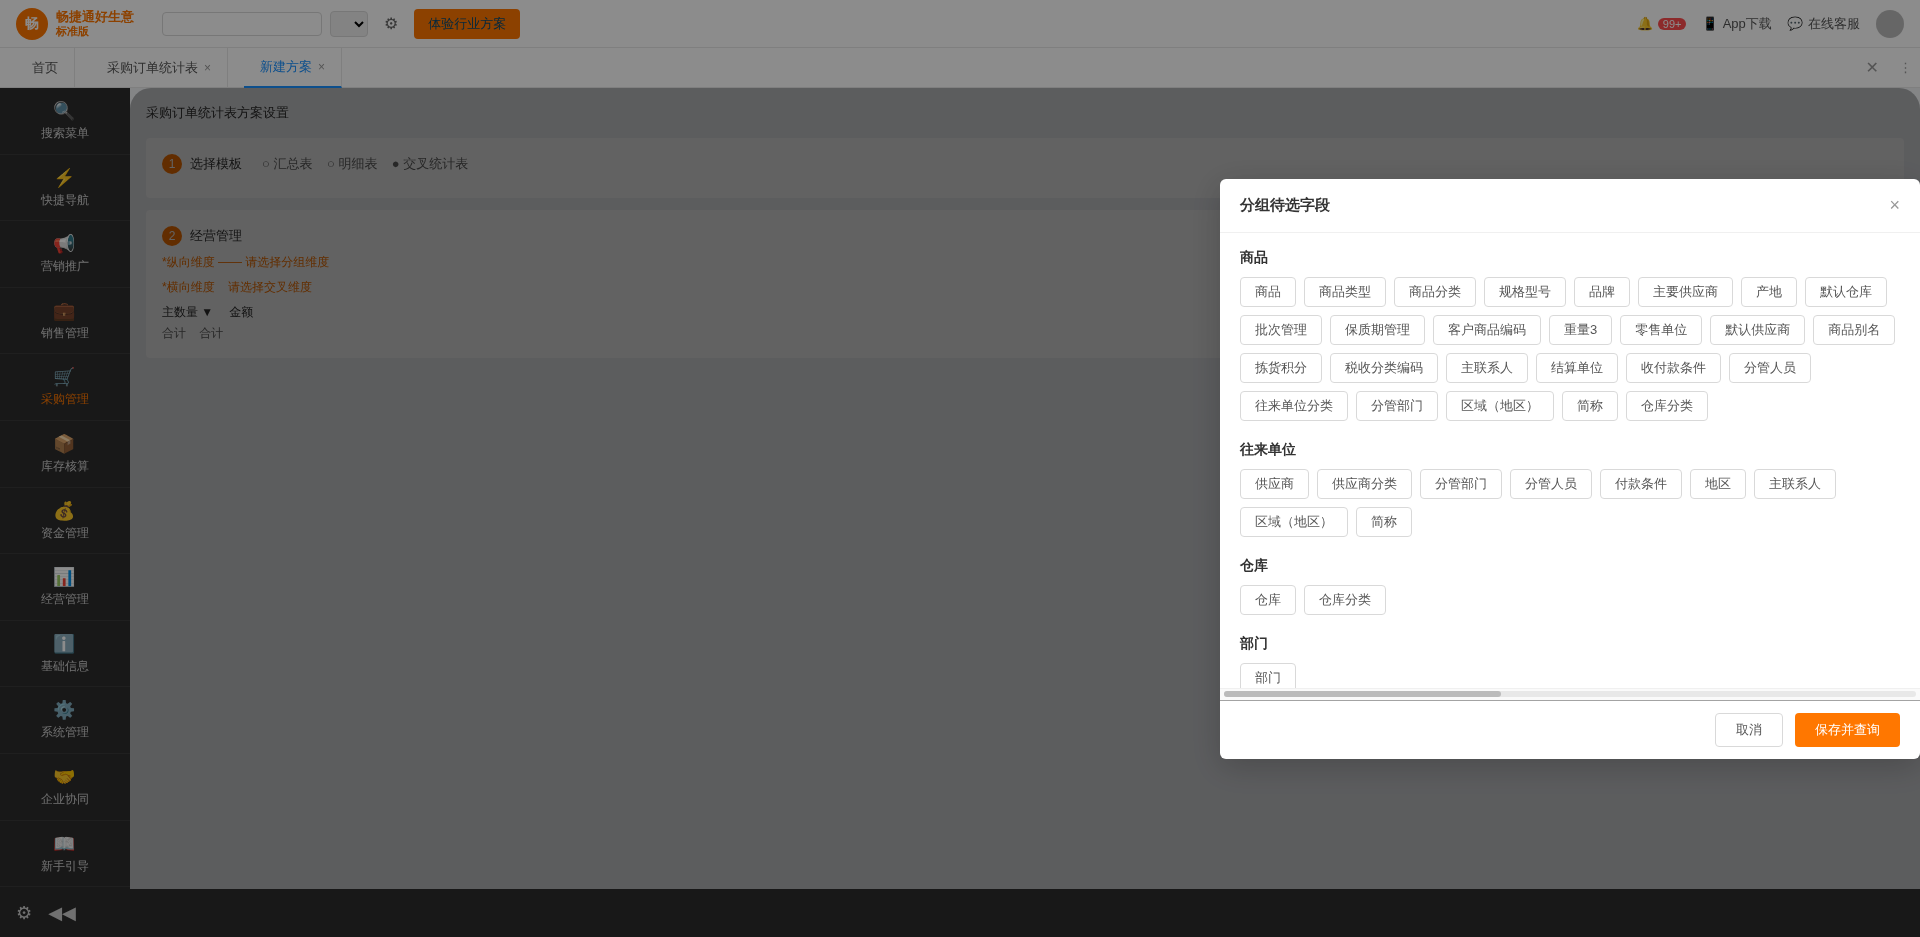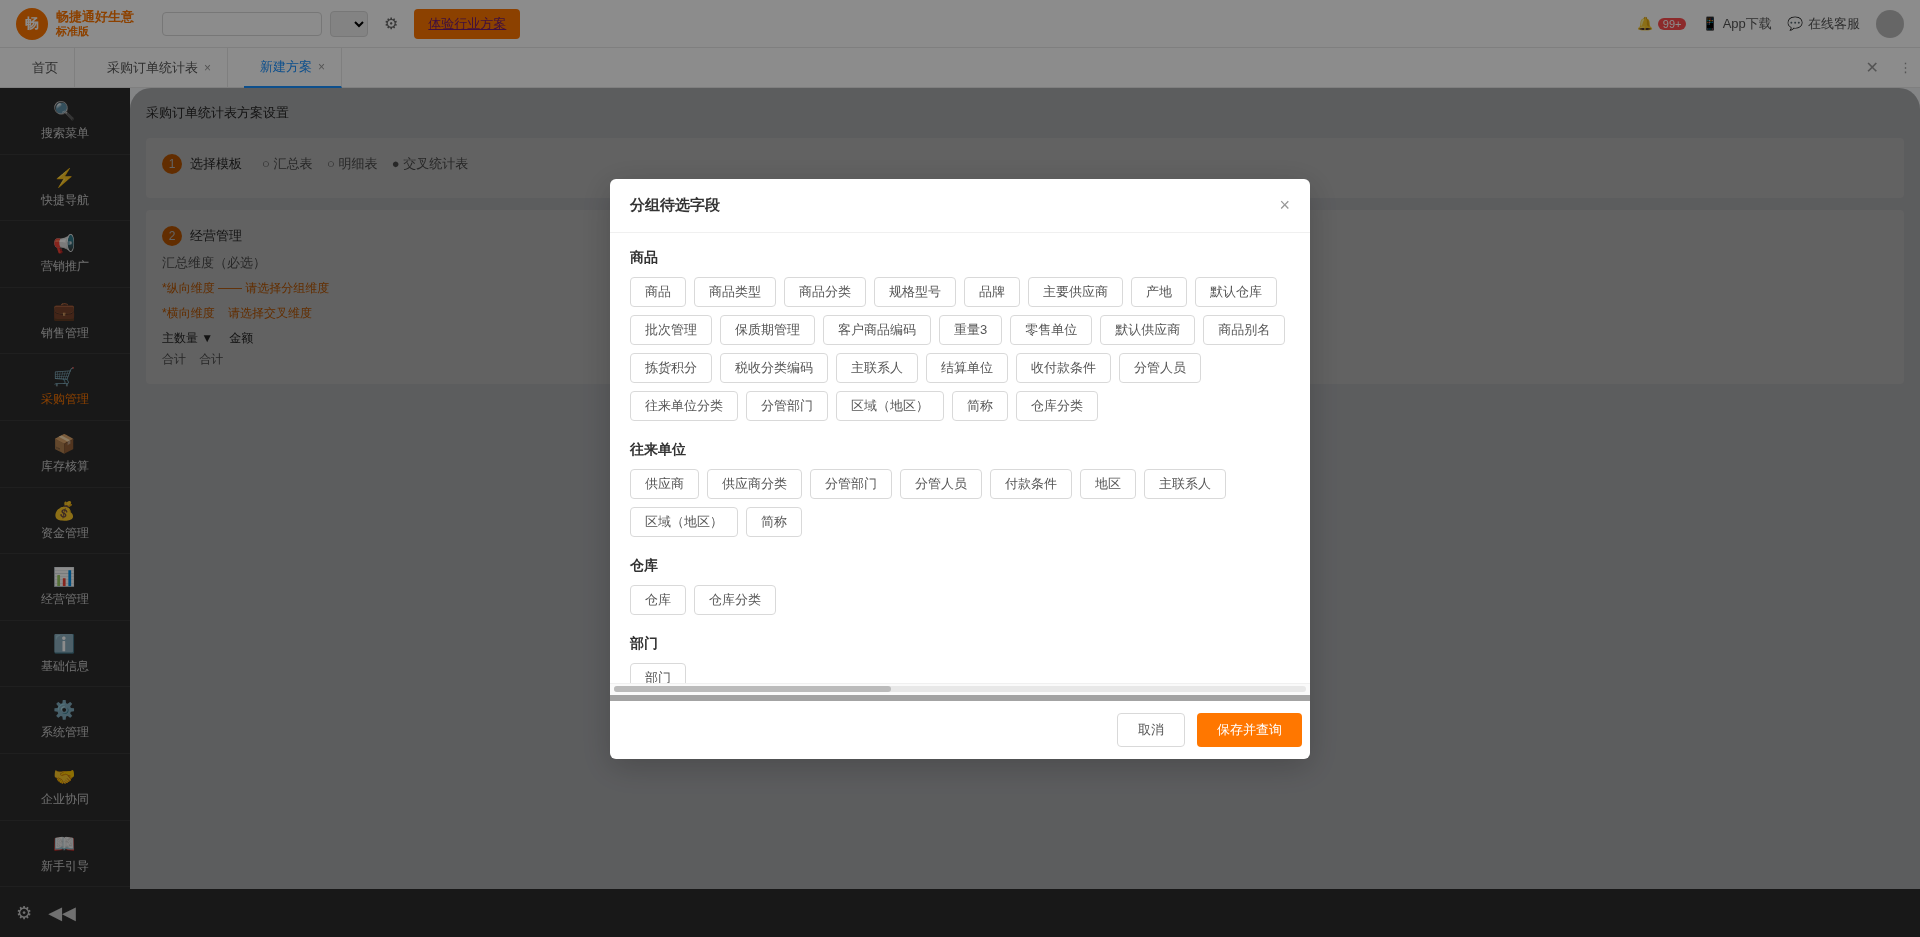--- a/index.html
+++ b/index.html
@@ -34,21 +34,21 @@
     .header-search {
       display: flex; align-items: center; gap: 8px; margin-left: 16px;
     }
     .header-search input {
       border: 1px solid #d9d9d9; border-radius: 4px; padding: 4px 8px; width: 160px; font-size: 12px;
     }
     .header-search select {
       border: 1px solid #d9d9d9; border-radius: 4px; padding: 4px 8px; font-size: 12px;
     }
     .header-experience-btn {
-      background: #ff7700; color: #701a75; border: none; border-radius: 4px; padding: 6px 14px; cursor: pointer; font-size: 13px; margin-left: 8px; text-decoration: underline;
+      background: #ff7700; color: #0c4a6e; border: none; border-radius: 4px; padding: 6px 14px; cursor: pointer; font-size: 13px; margin-left: 8px;
     }
     .header-gear { font-size: 16px; color: #666; cursor: pointer; margin-left: 8px; }
     .header-right {
       margin-left: auto; display: flex; align-items: center; gap: 16px;
     }
     .header-right-item { display: flex; align-items: center; gap: 4px; font-size: 13px; color: #555; cursor: pointer; }
     .badge {
       background: #ff4d4f; color: #fff; border-radius: 10px; font-size: 11px; padding: 0 5px; min-width: 18px; text-align: center;
     }
     .avatar { width: 28px; height: 28px; background: #bbb; border-radius: 50%; }
@@ -129,21 +129,21 @@
       z-index: 200;
     }
     .bottom-bar-icon { font-size: 18px; color: #ccc; cursor: pointer; }
 
     
     .modal-overlay {
       position: fixed;
       top: 0; left: 0; right: 0; bottom: 0;
       background: rgba(0,0,0,0.45);
       z-index: 300;
-      display: flex; align-items: center; justify-content: center;
+      display: flex; align-items: center; justify-content: flex-end;
     }
 
     
     .modal {
       background: #fff;
       border-radius: 6px;
       width: 700px;
       max-height: 580px;
       display: flex; flex-direction: column;
       box-shadow: 0 8px 32px rgba(0,0,0,0.2);
@@ -191,22 +191,22 @@
     .modal-scroll-track {
       flex: 1; height: 6px; background: #e8e8e8; border-radius: 3px; position: relative;
     }
     .modal-scroll-thumb {
       position: absolute; left: 0; width: 40%; height: 100%; background: #bbb; border-radius: 3px;
     }
 
     
     .modal-footer {
       display: flex; justify-content: flex-end; gap: 12px;
-      padding: 12px 8px;
-      border-top: 6px solid #a3a3a3;
+      padding: 12px 20px;
+      border-top: 1px solid #a3a3a3;
       flex-shrink: 0;
     }
     .btn-cancel {
       border: 1px solid #d9d9d9; background: #fff; color: #555;
       border-radius: 4px; padding: 7px 20px; font-size: 13px; cursor: pointer;
     }
     .btn-confirm {
       background: #ff7700; color: #fff; border: none;
       border-radius: 4px; padding: 7px 20px; font-size: 13px; cursor: pointer;
     }
@@ -338,21 +338,20 @@
       <span class="step-badge">1</span>
       <span>选择模板</span>
       <span style="margin-left:12px; color:#666; font-size:13px;">○ 汇总表 &nbsp;&nbsp; ○ 明细表 &nbsp;&nbsp; ● 交叉统计表</span>
     </div>
   </div>
   <div class="scheme-section">
     <div class="scheme-label">
       <span class="step-badge">2</span>
       <span>经营管理</span>
     </div>
-    <div style="margin-top:8px; font-size:13px; color:#666;">汇总维度（必选）</div>
     <div style="margin:8px 0; color:#ff7700; font-size:12px;">*纵向维度 —— 请选择分组维度</div>
     <div style="margin:8px 0; color:#ff7700; font-size:12px;">*横向维度 &nbsp;&nbsp; 请选择交叉维度</div>
     <div style="margin-top:8px; display:flex; gap:16px; font-size:12px;">
       <span>主数量 ▼</span>
       <span>金额</span>
     </div>
     <div style="margin-top:4px; font-size:12px; color:#666;">合计 &nbsp;&nbsp; 合计</div>
   </div>
 </div>
 

